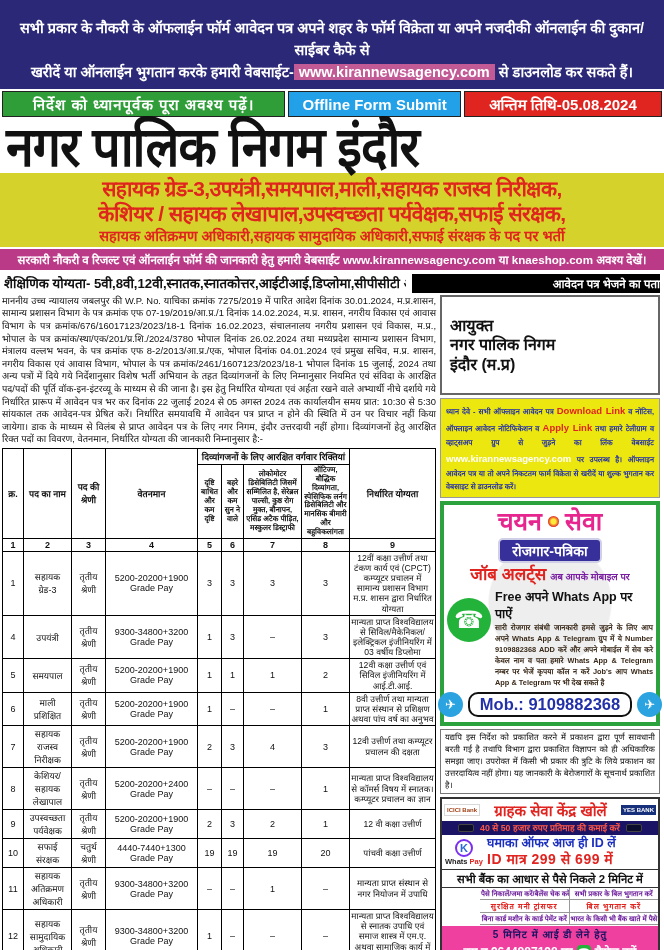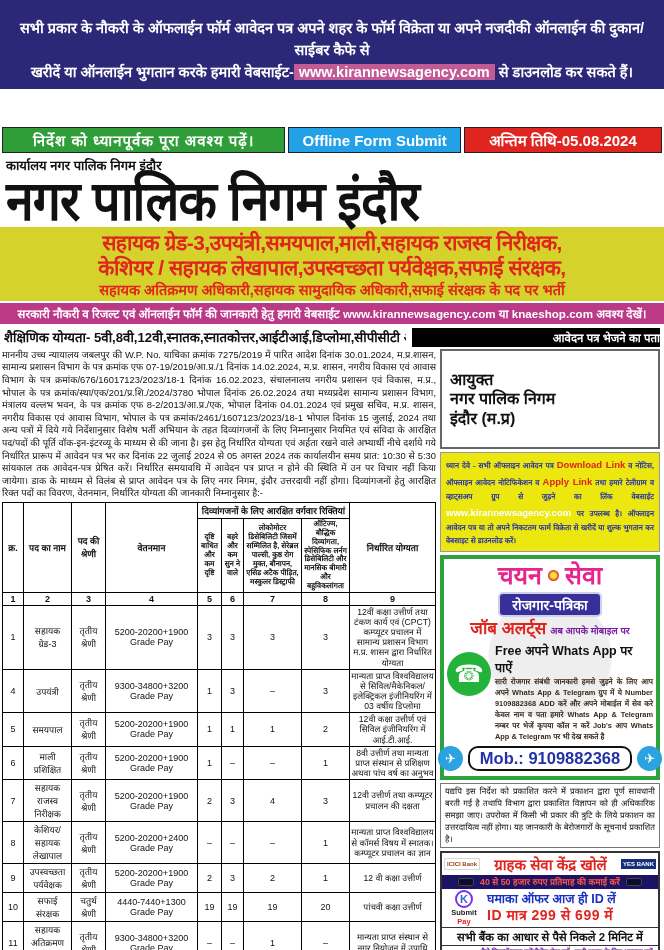--- a/index.html
+++ b/index.html
@@ -6,21 +6,21 @@
   *{box-sizing:border-box;}
   .page{width:664px;height:950px;overflow:hidden;background:#fff;
         font-family:"Liberation Sans",sans-serif;color:#111;position:relative;}
 
   
   .top-banner{background:#2b2878;color:#fff;text-align:center;font-weight:bold;
               font-size:14.5px;line-height:1.5;padding:18px 3px 6px;}
   .hl-url{background:#c25a96;padding:0 5px;}
 
   
-  .notice-row{display:flex;gap:3px;padding:2px;height:30px;background:#fff;margin-top:36px;}
+  .notice-row{display:flex;gap:3px;padding:2px;height:30px;background:#fff;}
   .notice{display:flex;align-items:center;justify-content:center;font-weight:bold;
           color:#fff;border:1px solid #222;white-space:nowrap;}
   .notice-green{background:#2f9d38;flex:1.65;font-size:15px;letter-spacing:1px;}
   .notice-blue{background:#22a0e8;flex:1;font-size:15px;}
   .notice-red{background:#e02420;flex:1.15;font-size:15px;}
 
   
   .masthead{padding:1px 6px 0;}
   .office-line{font-size:13px;font-weight:bold;}
   .big-title{font-size:50px;font-weight:bold;line-height:1.02;letter-spacing:-1px;
@@ -132,21 +132,20 @@
     <div><span>खरीदें या ऑनलाईन भुगतान करके हमारी वेबसाईट-</span><span class="hl-url">www.kirannewsagency.com</span><span> से डाउनलोड कर सकते हैं।</span></div>
   </div>
 
   <div class="notice-row">
     <div class="notice notice-green">निर्देश को ध्यानपूर्वक पूरा अवश्य पढ़ें।</div>
     <div class="notice notice-blue">Offline Form Submit</div>
     <div class="notice notice-red">अन्तिम तिथि-05.08.2024</div>
   </div>
 
   <div class="masthead">
-    <div class="office-line">कार्यालय नगर पालिक निगम इंदौर</div>
     <div class="big-title">नगर पालिक निगम इंदौर</div>
   </div>
 
   <div class="posts-banner">
     <div class="posts-l1">सहायक ग्रेड-3,उपयंत्री,समयपाल,माली,सहायक राजस्व निरीक्षक,</div>
     <div class="posts-l1">केशियर / सहायक लेखापाल,उपस्वच्छता पर्यवेक्षक,सफाई संरक्षक,</div>
     <div class="posts-l3">सहायक अतिक्रमण अधिकारी,सहायक सामुदायिक अधिकारी,सफाई संरक्षक के पद पर भर्ती</div>
   </div>
 
   <div class="website-strip">सरकारी नौकरी व रिजल्ट एवं ऑनलाईन फॉर्म की जानकारी हेतु हमारी वेबसाईट www.kirannewsagency.com या knaeshop.com अवश्य देखें।</div>
@@ -370,21 +369,21 @@
           <span class="bank-logo yesbank">YES BANK</span>
         </div>
         <div class="kp-earn">
           <span class="device"></span>
           <span>40 से 50 हजार रुपए प्रतिमाह की कमाई करें</span>
           <span class="device"></span>
         </div>
         <div class="kp-offer-row">
           <div class="kp-logo">
             <div class="kp-k">K</div>
-            <div class="kp-name"><span class="b1">Submit</span> <span class="b2">Pay</span></div>
+            <div class="kp-name"><span class="b1">Whats</span> <span class="b2">Pay</span></div>
           </div>
           <div>
             <div class="kp-offer">घमाका ऑफर आज ही ID लें</div>
             <div class="kp-id">ID मात्र 299 से 699 में</div>
           </div>
         </div>
         <div class="kp-aadhaar">सभी बैंक का आधार से पैसे निकले 2 मिनिट में</div>
         <div class="kp-grid">
 
             <div class="svc-row">

